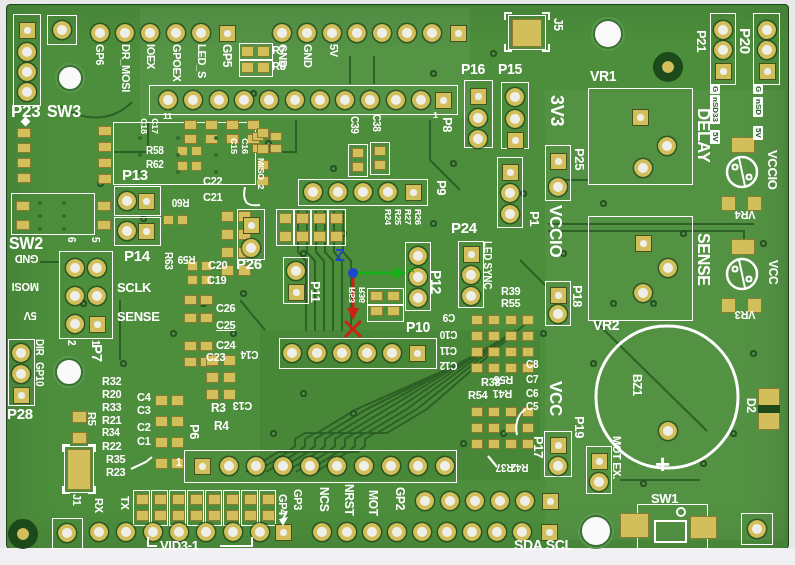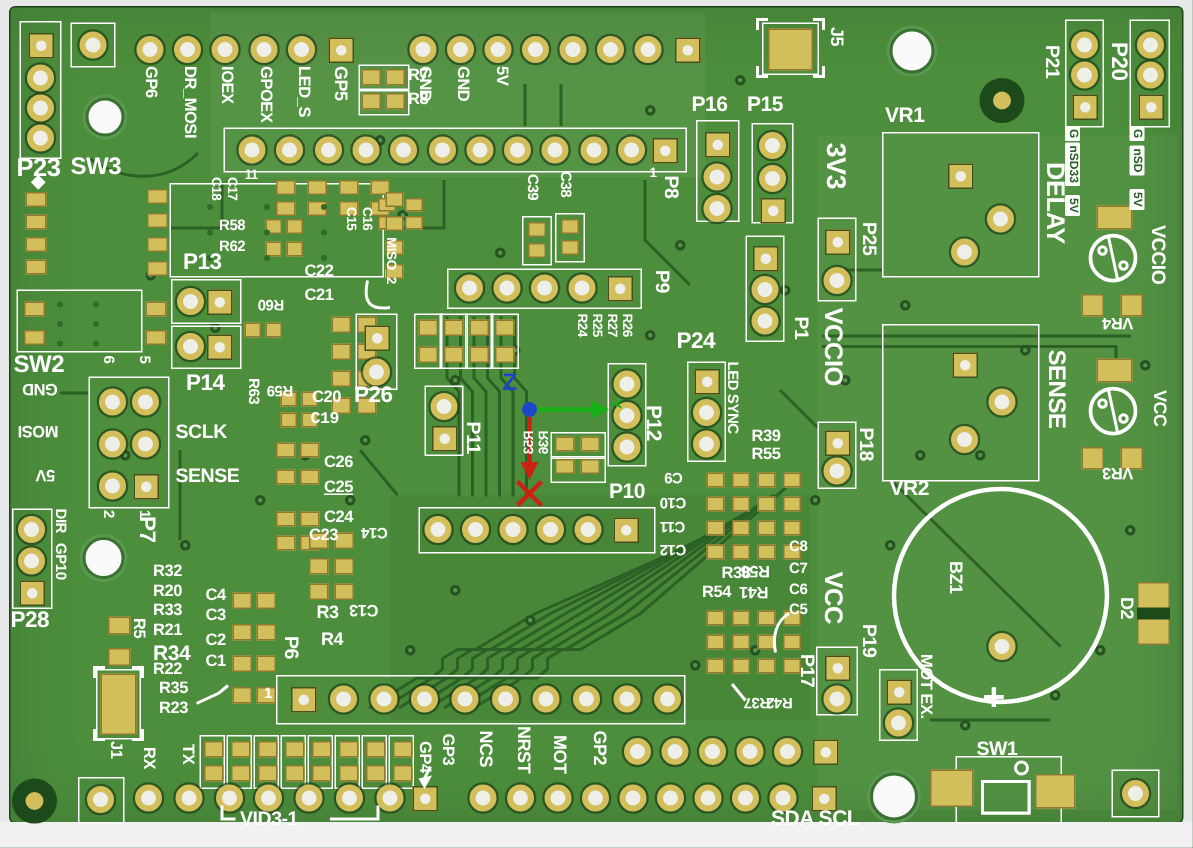--- a/index.html
+++ b/index.html
@@ -519,21 +519,21 @@
       <div class="lbl v" style="left: 265px; top: 158px; font-size: 9px;">MISO_2</div>
       <div class="lbl h" style="left: 203px; top: 176px; font-size: 11px;">C22</div>
       <div class="lbl h" style="left: 203px; top: 192px; font-size: 11px;">C21</div>
       <div class="lbl u" style="left: 172px; top: 197px; font-size: 10px;">R60</div>
       <div class="lbl h" style="left: 122px; top: 167px; font-size: 15px;">P13</div>
       <div class="lbl h" style="left: 124px; top: 248px; font-size: 15px;">P14</div>
       <div class="lbl h" style="left: 9px; top: 236px; font-size: 16px;">SW2</div>
       <div class="lbl v" style="left: 173px; top: 252px; font-size: 10px;">R63</div>
       <div class="lbl u" style="left: 178px; top: 254px; font-size: 10px;">R59</div>
       <div class="lbl h" style="left: 208px; top: 260px; font-size: 11px;">C20</div>
-      <div class="lbl h" style="left: 207px; top: 275px; font-size: 11px; font-family: Liberation Mono, monospace;">C19</div>
+      <div class="lbl h" style="left: 207px; top: 275px; font-size: 11px;">C19</div>
       <div class="lbl h" style="left: 236px; top: 256px; font-size: 15px;">P26</div>
       <div class="lbl v" style="left: 76px; top: 237px; font-size: 10px;">6</div>
       <div class="lbl v" style="left: 100px; top: 237px; font-size: 10px;">5</div>
       <div class="lbl u" style="left: 15px; top: 253px; font-size: 11px;">GND</div>
       <div class="lbl u" style="left: 12px; top: 281px; font-size: 11px;">MOSI</div>
       <div class="lbl u" style="left: 24px; top: 310px; font-size: 11px;">5V</div>
       <div class="lbl h" style="left: 117px; top: 281px; font-size: 13px;">SCLK</div>
       <div class="lbl h" style="left: 117px; top: 310px; font-size: 13px;">SENSE</div>
       <div class="lbl v" style="left: 76px; top: 340px; font-size: 10px;">2</div>
       <div class="lbl v" style="left: 100px; top: 340px; font-size: 10px;">1</div>
@@ -577,21 +577,21 @@
       <div class="lbl h" style="left: 216px; top: 340px; font-size: 11px;">C24</div>
       <div class="lbl h" style="left: 206px; top: 352px; font-size: 11px;">C23</div>
       <div class="lbl u" style="left: 241px; top: 349px; font-size: 10px;">C14</div>
       <div class="lbl v" style="left: 44px; top: 339px; font-size: 10px;">DIR</div>
       <div class="lbl v" style="left: 44px; top: 362px; font-size: 10px;">GP10</div>
       <div class="lbl h" style="left: 7px; top: 406px; font-size: 15px;">P28</div>
       <div class="lbl h" style="left: 102px; top: 376px; font-size: 11px;">R32</div>
       <div class="lbl h" style="left: 102px; top: 389px; font-size: 11px;">R20</div>
       <div class="lbl h" style="left: 102px; top: 402px; font-size: 11px;">R33</div>
       <div class="lbl h" style="left: 102px; top: 415px; font-size: 11px;">R21</div>
-      <div class="lbl h" style="left: 102px; top: 428px; font-size: 14px;">R34</div>
+      <div class="lbl h" style="left: 102px; top: 428px; font-size: 10px;">R34</div>
       <div class="lbl h" style="left: 102px; top: 441px; font-size: 11px;">R22</div>
       <div class="lbl h" style="left: 106px; top: 454px; font-size: 11px;">R35</div>
       <div class="lbl h" style="left: 106px; top: 467px; font-size: 11px;">R23</div>
       <div class="lbl h" style="left: 137px; top: 392px; font-size: 11px;">C4</div>
       <div class="lbl h" style="left: 137px; top: 405px; font-size: 11px;">C3</div>
       <div class="lbl h" style="left: 137px; top: 422px; font-size: 11px;">C2</div>
       <div class="lbl h" style="left: 137px; top: 436px; font-size: 11px;">C1</div>
       <div class="lbl v" style="left: 97px; top: 412px; font-size: 11px;">R5</div>
       <div class="lbl h" style="left: 211px; top: 402px; font-size: 12px;">R3</div>
       <div class="lbl u" style="left: 233px; top: 400px; font-size: 11px;">C13</div>

